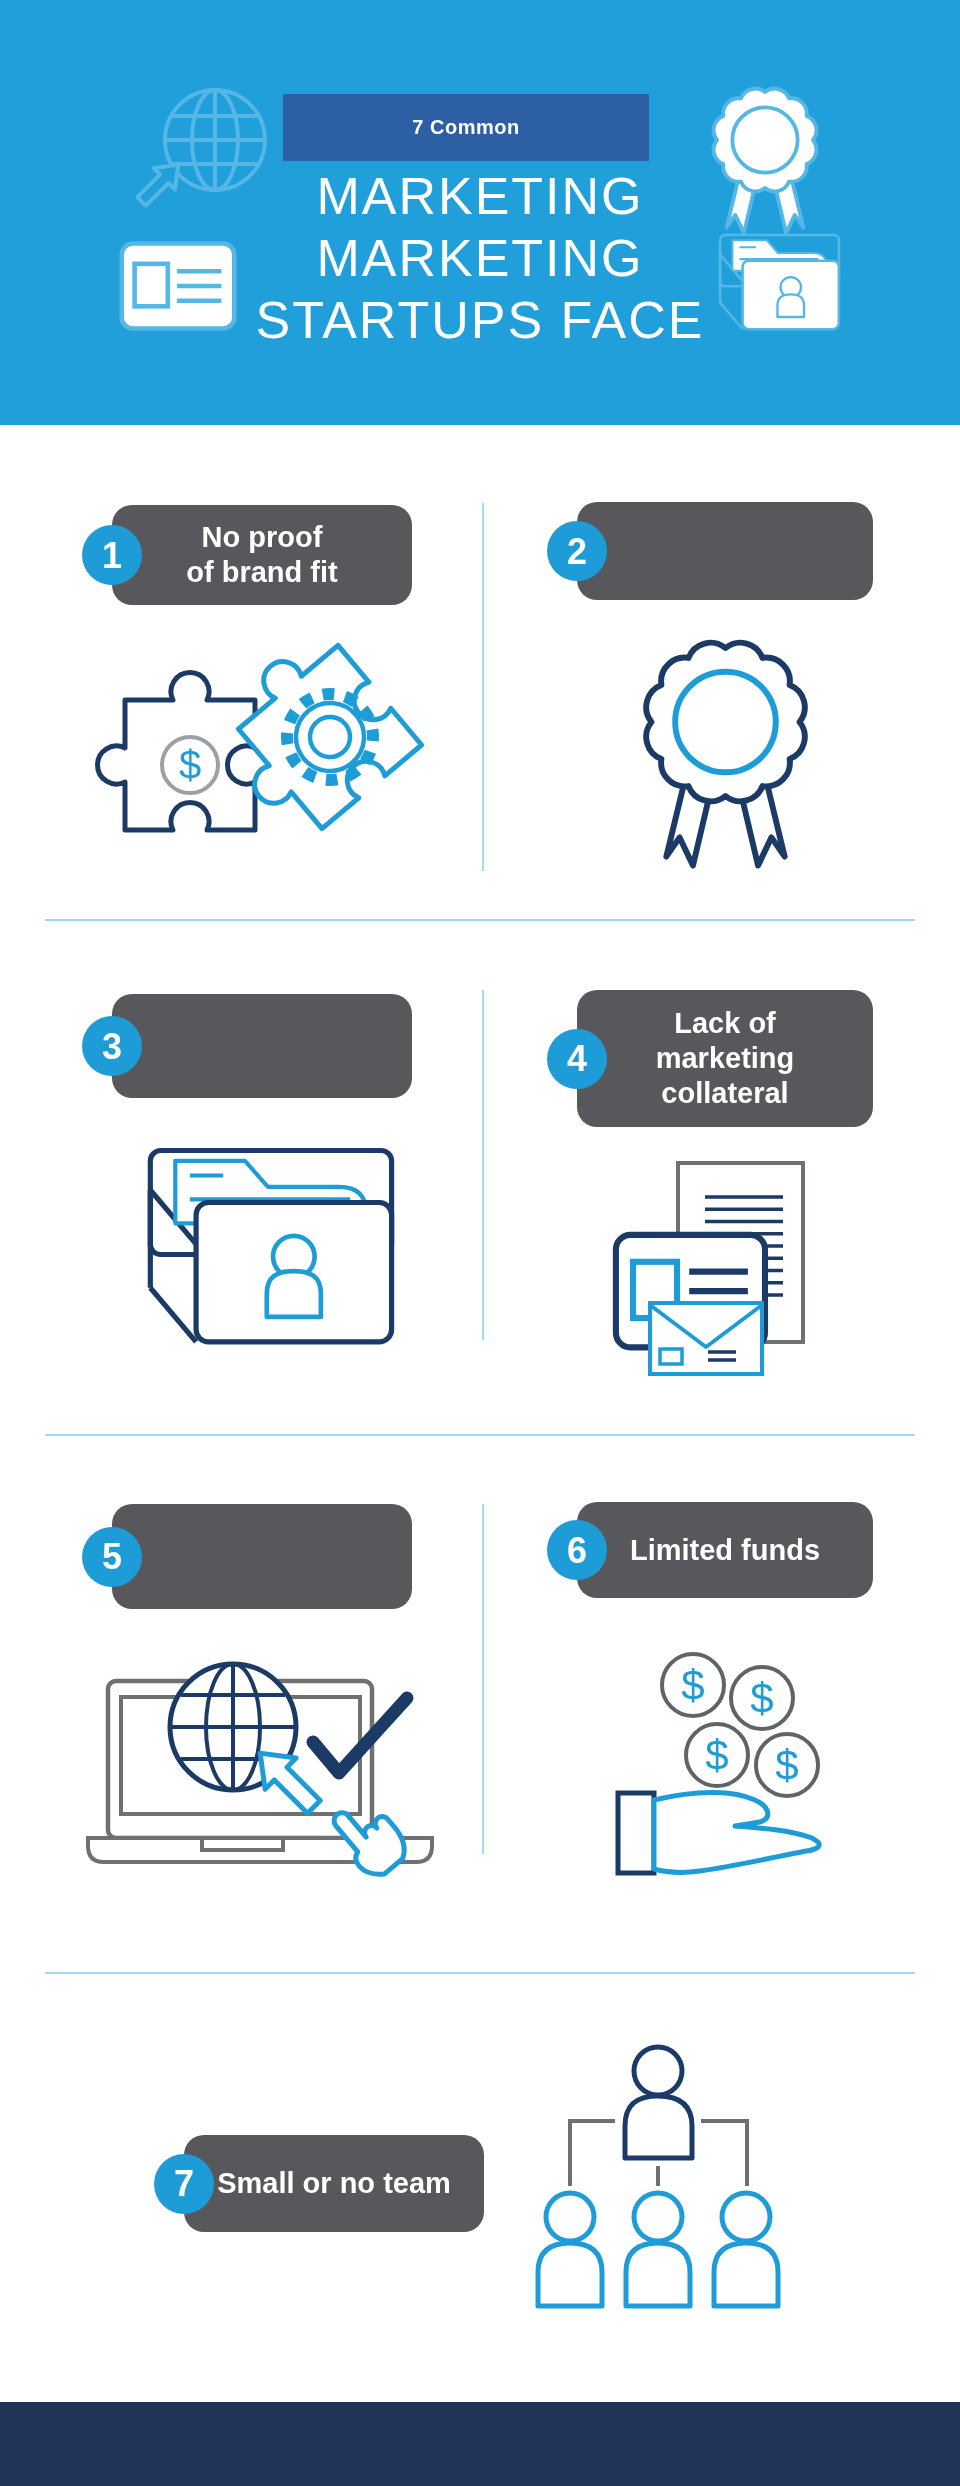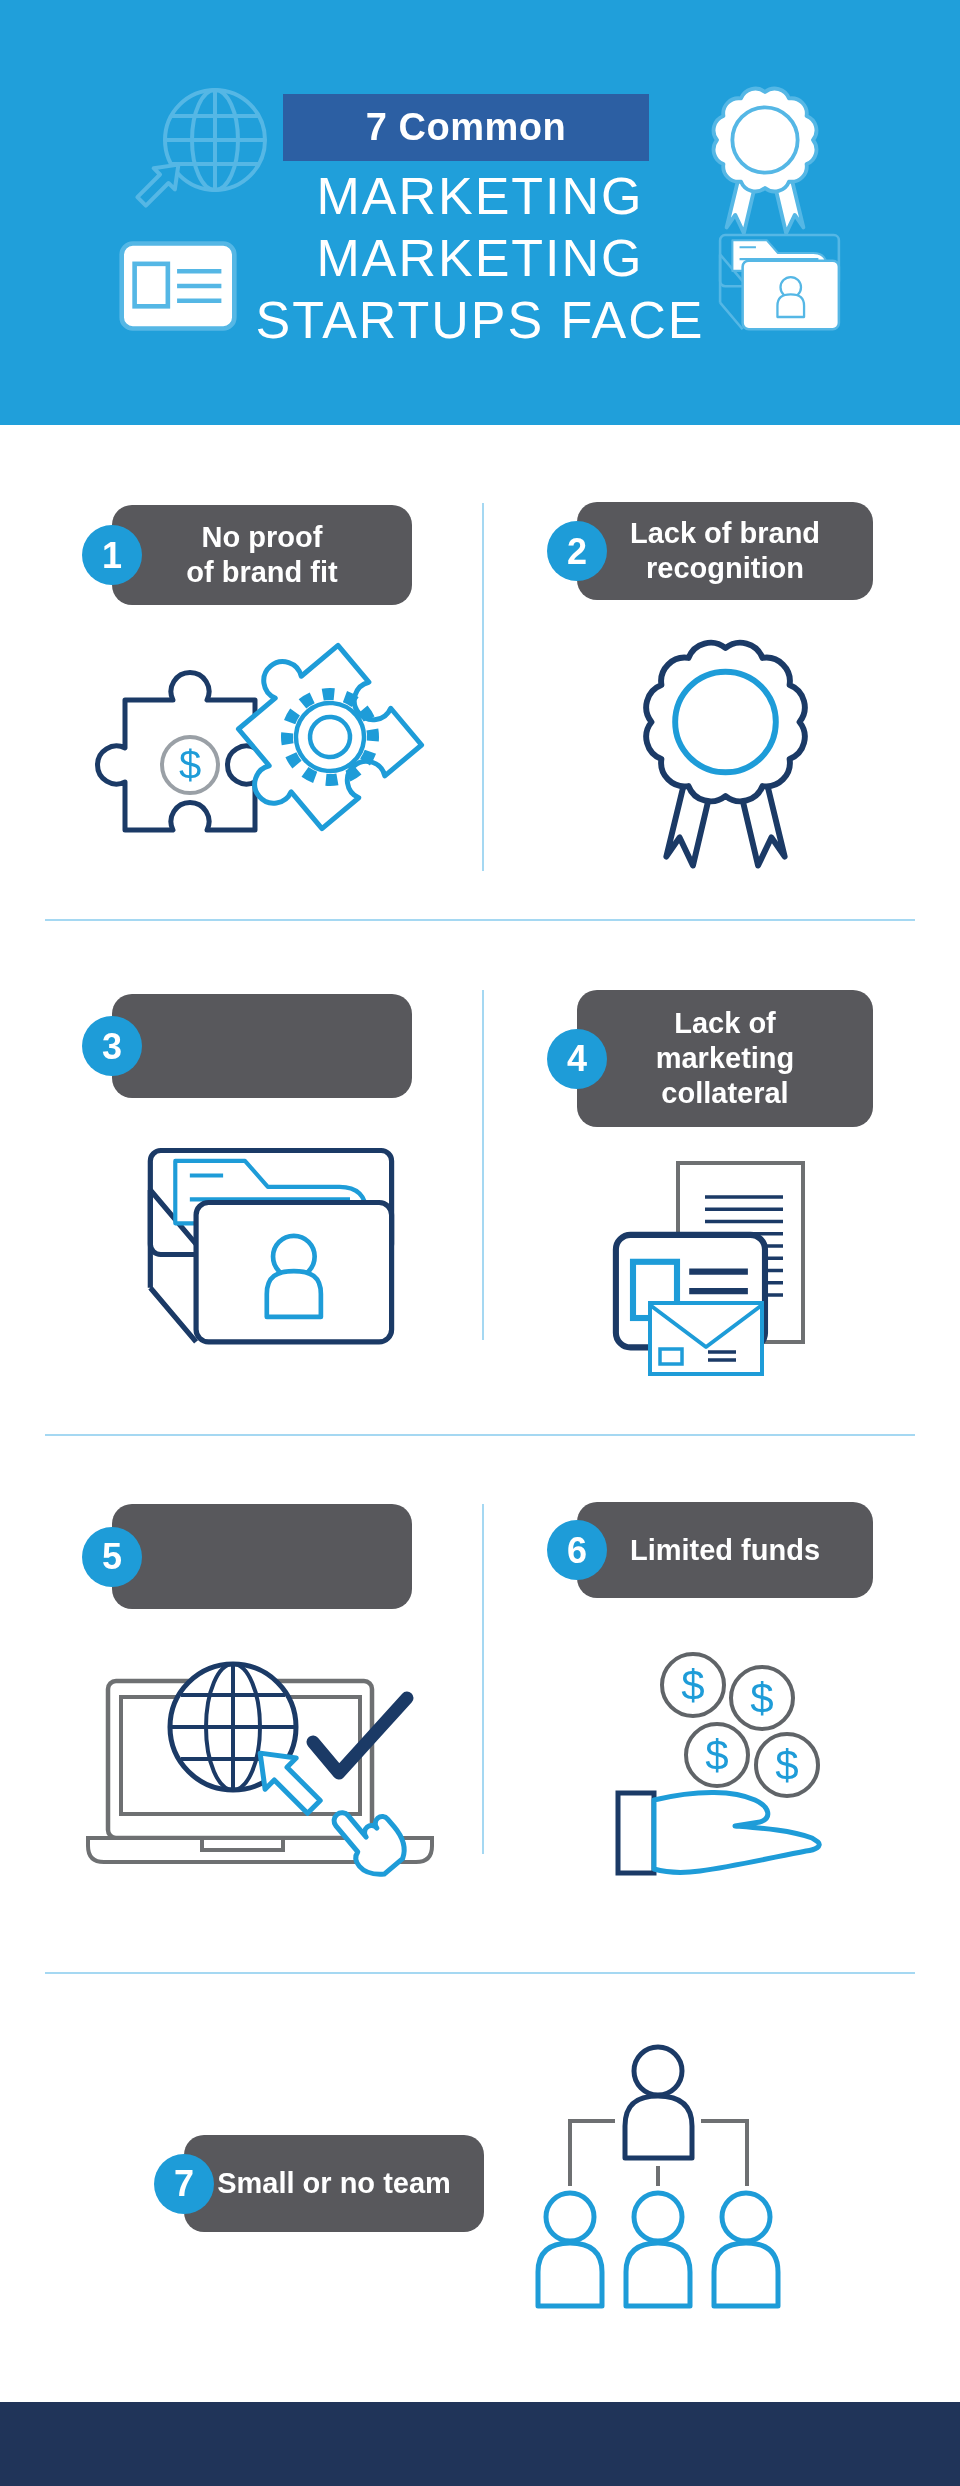--- a/index.html
+++ b/index.html
@@ -6,21 +6,21 @@
   .page{
     position:relative;width:960px;height:2486px;margin:0 auto;overflow:hidden;
     background:#ffffff;font-family:"Liberation Sans","DejaVu Sans",sans-serif;
   }
   .abs{position:absolute;}
   
   .header{position:absolute;left:0;top:0;width:960px;height:425px;background:#209FDA;}
   .tag-box{
     position:absolute;left:283px;top:94px;width:366px;height:67px;background:#2C5FA3;
     display:flex;align-items:center;justify-content:center;
-    color:#ffffff;font-size:38px;font-weight:bold;letter-spacing:.5px;
+    color:#ffffff;font-size:20px;font-weight:bold;letter-spacing:.5px;
   }
   .main-title{
     position:absolute;left:0;top:165px;width:960px;text-align:center;color:#ffffff;
     font-size:52px;line-height:62px;font-weight:300;letter-spacing:2px;
   }
   .hdr-icon{--c1:#55B7E5;--c2:#55B7E5;}
   
   .pill{
     position:absolute;background:#58585C;border-radius:20px;color:#ffffff;
     display:flex;align-items:center;justify-content:center;text-align:center;
@@ -106,22 +106,20 @@
     </div>
   </div>
 
   <div class="pill" style="left:112px;top:505px;width:300px;height:100px">
     <div class="badge">1</div>
     <span>No proof
 of brand fit</span>
   </div>
   <div class="pill" style="left:577px;top:502px;width:296px;height:98px">
     <div class="badge">2</div>
-    <span>Lack of brand
-recognition</span>
   </div>
   <div class="v-div" style="top:503px;height:368px"></div>
 
   <svg class="abs" style="left:95px;top:626px" width="360" height="230" viewBox="0 0 360 230">
     <g transform="translate(30,74)">
       <path d="M0,0 L48,0 A19,19 0 1 1 82,0 L130,0 L130,48 A19,19 0 1 0 130,82 L130,130 L82,130 A19,19 0 1 0 48,130 L0,130 L0,82 A19,19 0 1 1 0,48 Z" fill="#ffffff" stroke="#1B3A66" stroke-width="5" stroke-linejoin="round"></path>
     </g>
     <circle cx="95" cy="139" r="28" fill="#ffffff" stroke="#9AA0A6" stroke-width="4"></circle>
     <text x="95" y="153" text-anchor="middle" font-size="40" fill="#1E9CD8">$</text>
     <g transform="translate(235,111) rotate(-40) translate(-65,-65)">

